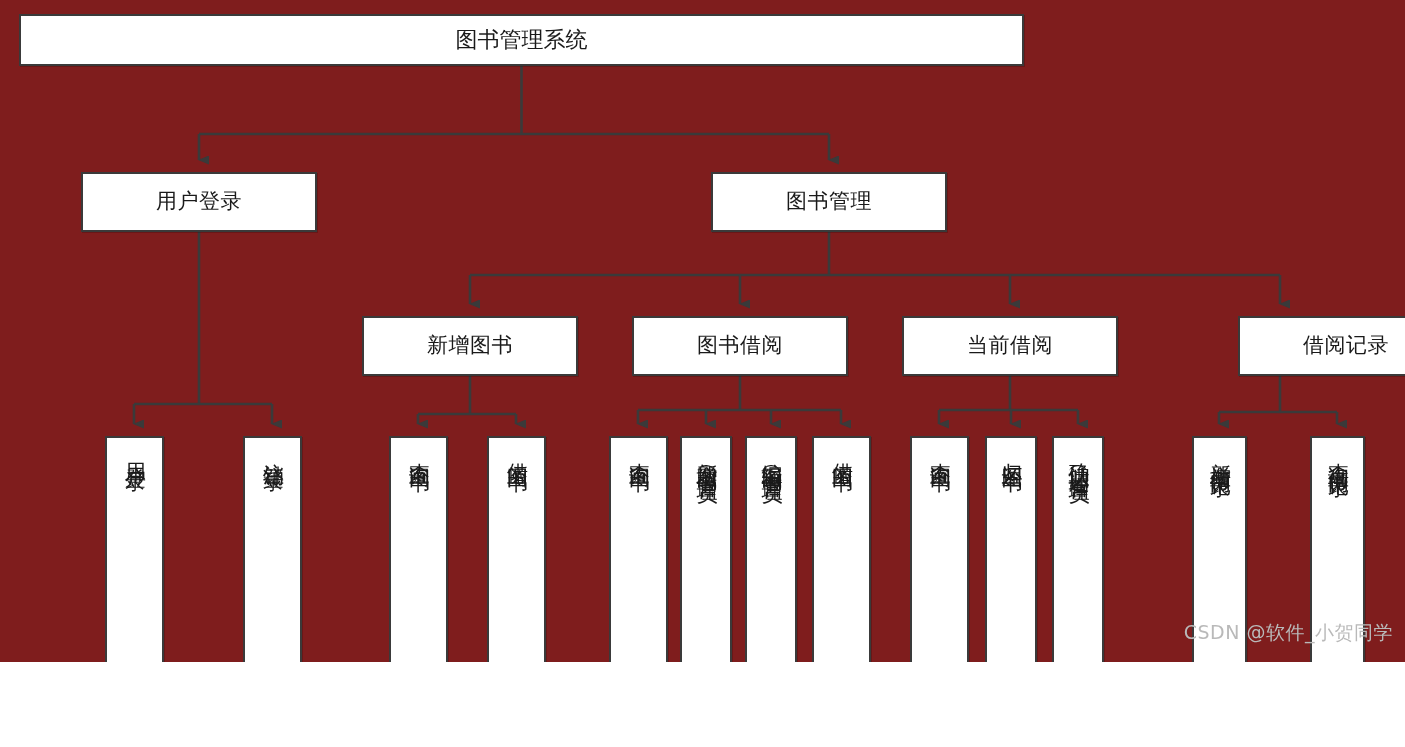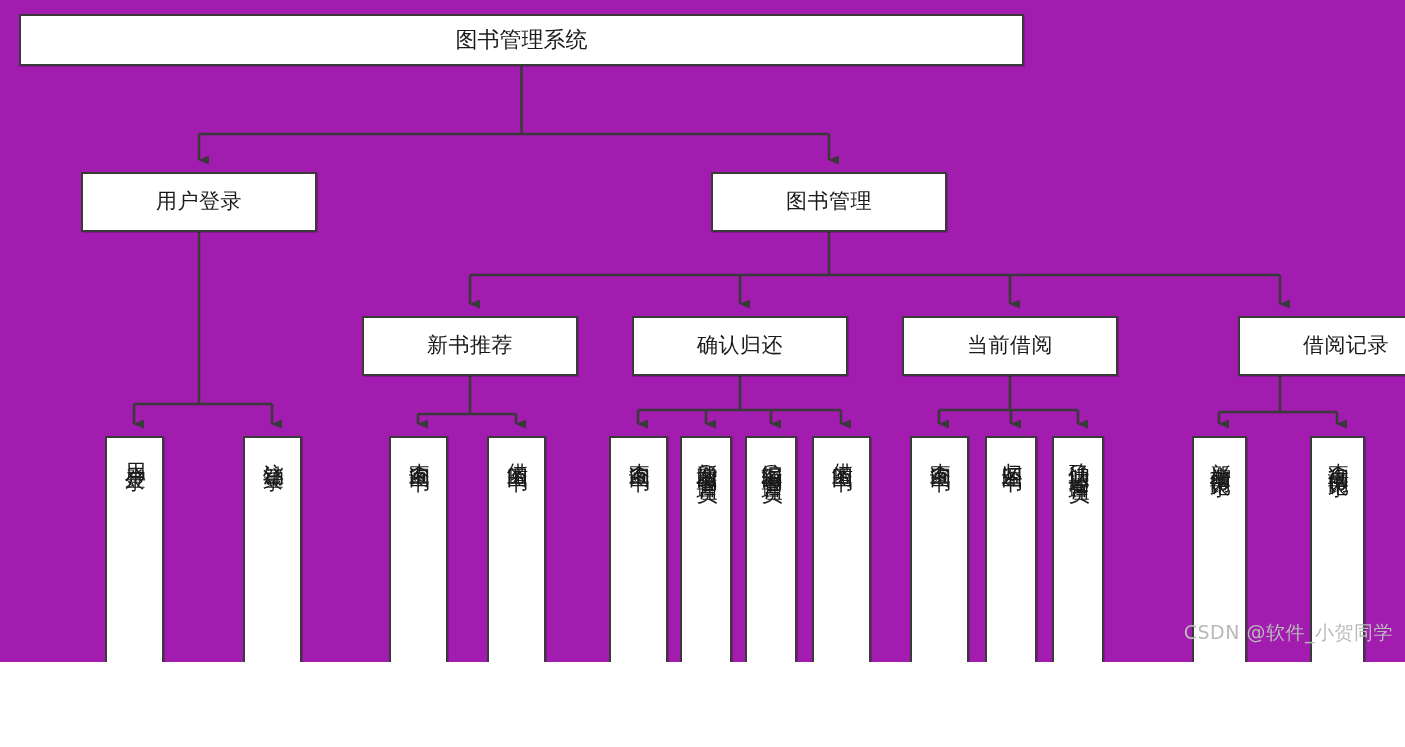--- a/index.html
+++ b/index.html
@@ -7,21 +7,21 @@
     padding: 0;
     background: #ffffff;
   }
   body {
     font-family: "DejaVu Sans", "Liberation Sans", sans-serif;
   }
   #canvas {
     position: relative;
     width: 1405px;
     height: 662px;
-    background: #a21caf;
+    background: #7f1d1d;
     overflow: hidden;
   }
   svg.edges {
     position: absolute;
     left: 0;
     top: 0;
     width: 1405px;
     height: 747px;
     pointer-events: none;
   }
@@ -123,22 +123,22 @@
       <path d="M1219,412 L1219,424" marker-end="url(#arw)"></path>
       <path d="M1337,412 L1337,424" marker-end="url(#arw)"></path>
     </g>
   </svg>
 
   <div class="node root" id="n-root" style="left: 19px; top: 14px; width: 1005px; height: 52px;">图书管理系统</div>
 
   <div class="node h" id="n-l2-0" style="left: 81px; top: 172px; width: 236px; height: 60px;">用户登录</div>
   <div class="node h" id="n-l2-1" style="left: 711px; top: 172px; width: 236px; height: 60px;">图书管理</div>
 
-  <div class="node h" id="n-l3-0" style="left: 362px; top: 316px; width: 216px; height: 60px;">新书推荐</div>
-  <div class="node h" id="n-l3-1" style="left: 632px; top: 316px; width: 216px; height: 60px;">确认归还</div>
+  <div class="node h" id="n-l3-0" style="left: 362px; top: 316px; width: 216px; height: 60px;">新增图书</div>
+  <div class="node h" id="n-l3-1" style="left: 632px; top: 316px; width: 216px; height: 60px;">图书借阅</div>
   <div class="node h" id="n-l3-2" style="left: 902px; top: 316px; width: 216px; height: 60px;">当前借阅</div>
   <div class="node h" id="n-l3-3" style="left: 1238px; top: 316px; width: 216px; height: 60px;">借阅记录</div>
 
   <div class="node leaf" id="n-lf-0" style="left: 105px; top: 436px; width: 59px; height: 298px;">
     <span class="vtext">用户登录</span>
   </div>
   <div class="node leaf" id="n-lf-1" style="left: 243px; top: 436px; width: 59px; height: 298px;">
     <span class="vtext">注销登录</span>
   </div>
   <div class="node leaf" id="n-lf-2" style="left: 389px; top: 436px; width: 59px; height: 298px;">

